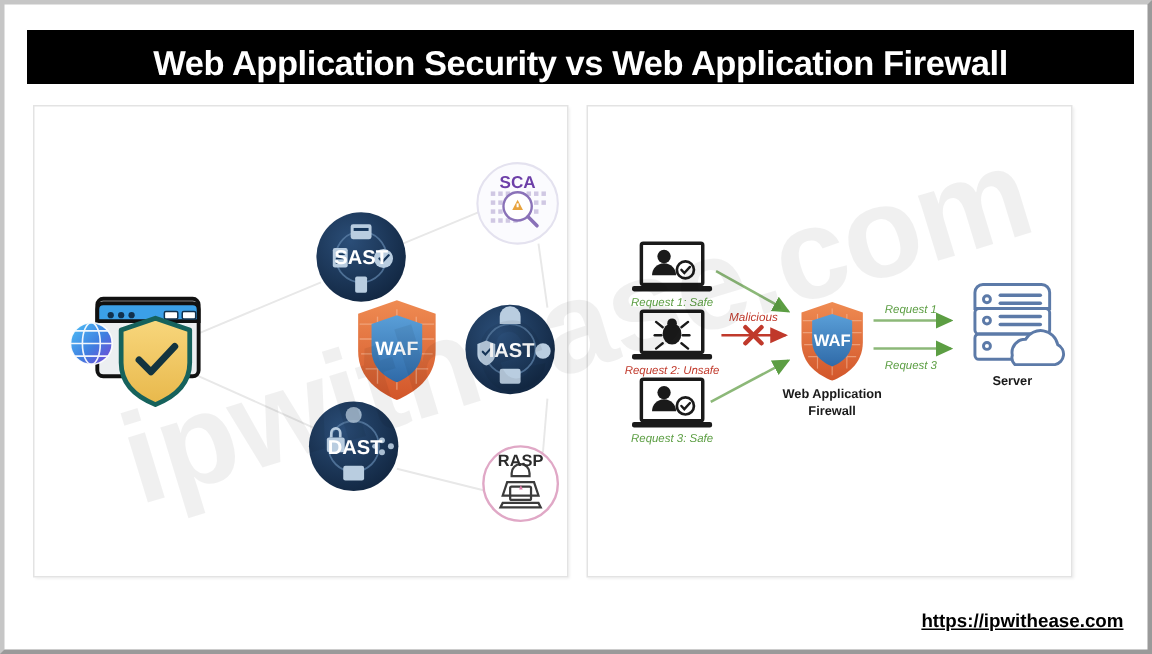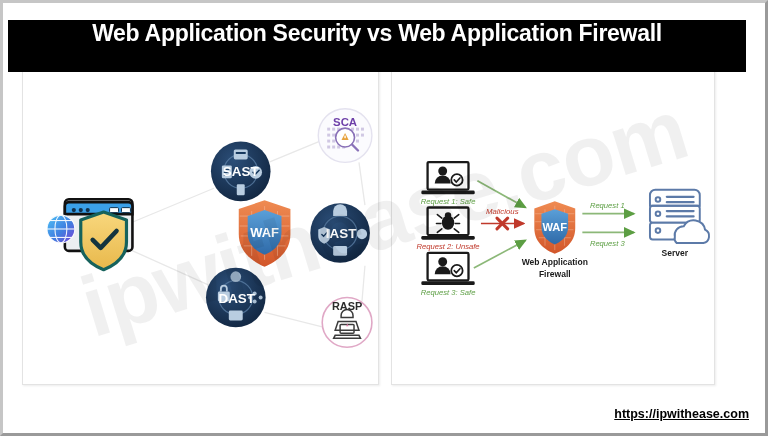--- a/index.html
+++ b/index.html
@@ -35,27 +35,27 @@
     white-space: nowrap;
     letter-spacing: -1px;
     pointer-events: none;
     z-index: 40;
     font-family: "Liberation Sans", sans-serif;
   }
 
   
   .title-bar {
     position: absolute;
-    left: 5px;
+    left: 15px;
     top: 17px;
     width: 738px;
-    height: 52px;
+    height: 36px;
     background: #000000;
     display: flex;
-    align-items: flex-start;
+    align-items: flex-end;
     justify-content: center;
     z-index: 30;
   }
   .title-bar .title-text {
     color: #ffffff;
     font-size: 23px;
     font-weight: bold;
     letter-spacing: -0.3px;
     white-space: nowrap;
   }

